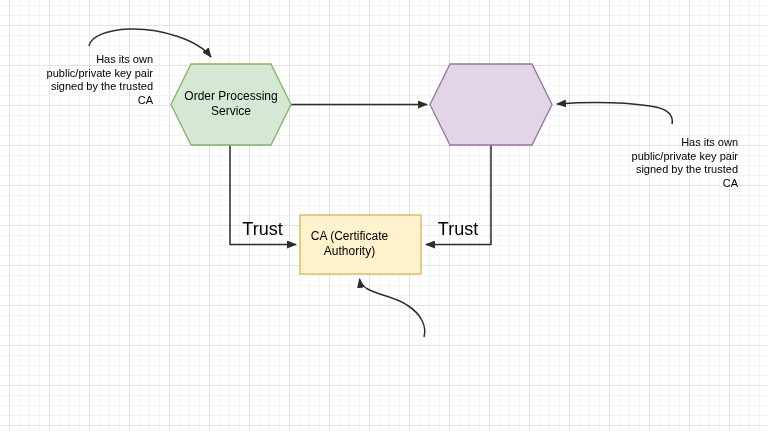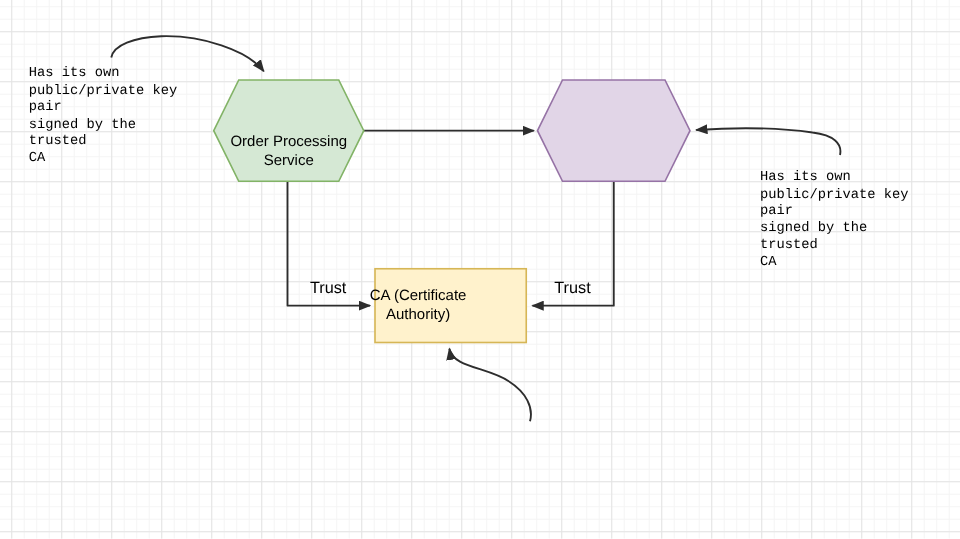--- a/index.html
+++ b/index.html
@@ -39,29 +39,28 @@
   }
   .label {
     position: absolute;
     color: #000000;
     text-align: center;
     white-space: pre-line;
     line-height: 15px;
     font-size: 12px;
   }
   .node-label { font-size: 12px; }
-  .edge-label { font-size: 13px; }
+  .edge-label { font-size: 18px; }
   .annotation {
     position: absolute;
     color: #000000;
-    text-align: left;
+    text-align: right;
     white-space: pre-line;
     font-size: 11px;
     line-height: 13.5px;
-    font-family: Liberation Mono, monospace;
   }
 </style>
 </head>
 <body>
 
 <div class="canvas">
 
   <svg class="diagram" viewBox="0 0 768 431">
     <defs>
       <marker id="ah" viewBox="0 0 10 8" refX="9" refY="4" markerWidth="10" markerHeight="8" orient="auto" markerUnits="userSpaceOnUse">
@@ -75,23 +74,23 @@
 
     <path class="edge" d="M 89,46 C 91,36 107,30 129,29 C 161,28 198,40 211,57" marker-end="url(#ah)" stroke="#2d2d2d"></path>
     <path class="edge" d="M 672,124 C 674,115 667,108 650,106 C 622,102 586,102 557,104" marker-end="url(#ah)" stroke="#2d2d2d"></path>
     <path class="edge" d="M 424,337 C 427,326 421,314 407,305 C 391,294 362,294 359.5,279" marker-end="url(#ah)" stroke="#2d2d2d"></path>
 
     <polygon class="shape" points="171,104.5 191,64 271,64 291,104.5 271,145 191,145" fill="#d5e8d4" stroke="#82b366"></polygon>
     <polygon class="shape" points="430,104.5 450,64 532,64 552,104.5 532,145 450,145" fill="#e1d5e7" stroke="#9673a6"></polygon>
     <rect class="shape" x="300" y="215" width="121" height="59" fill="#fff2cc" stroke="#d6b656"></rect>
   </svg>
 
-  <div class="label node-label" style="left:171px; top:106px; width:120px;">Order Processing
+  <div class="label node-label" style="left:171px; top:89px; width:120px;">Order Processing
 Service</div>
-  <div class="label node-label" style="left:282px; top:229px; width:105px;">CA (Certificate
+  <div class="label node-label" style="left:297px; top:229px; width:105px;">CA (Certificate
 Authority)</div>
 
   <div class="label edge-label" style="left:234px; top:222px; width:57px;">Trust</div>
   <div class="label edge-label" style="left:430px; top:222px; width:56px;">Trust</div>
 
   <div class="annotation" style="left:23px; top:53px; width:130px;">Has its own
 public/private key pair
 signed by the trusted
 CA</div>
   <div class="annotation" style="left:608px; top:136px; width:130px;">Has its own

